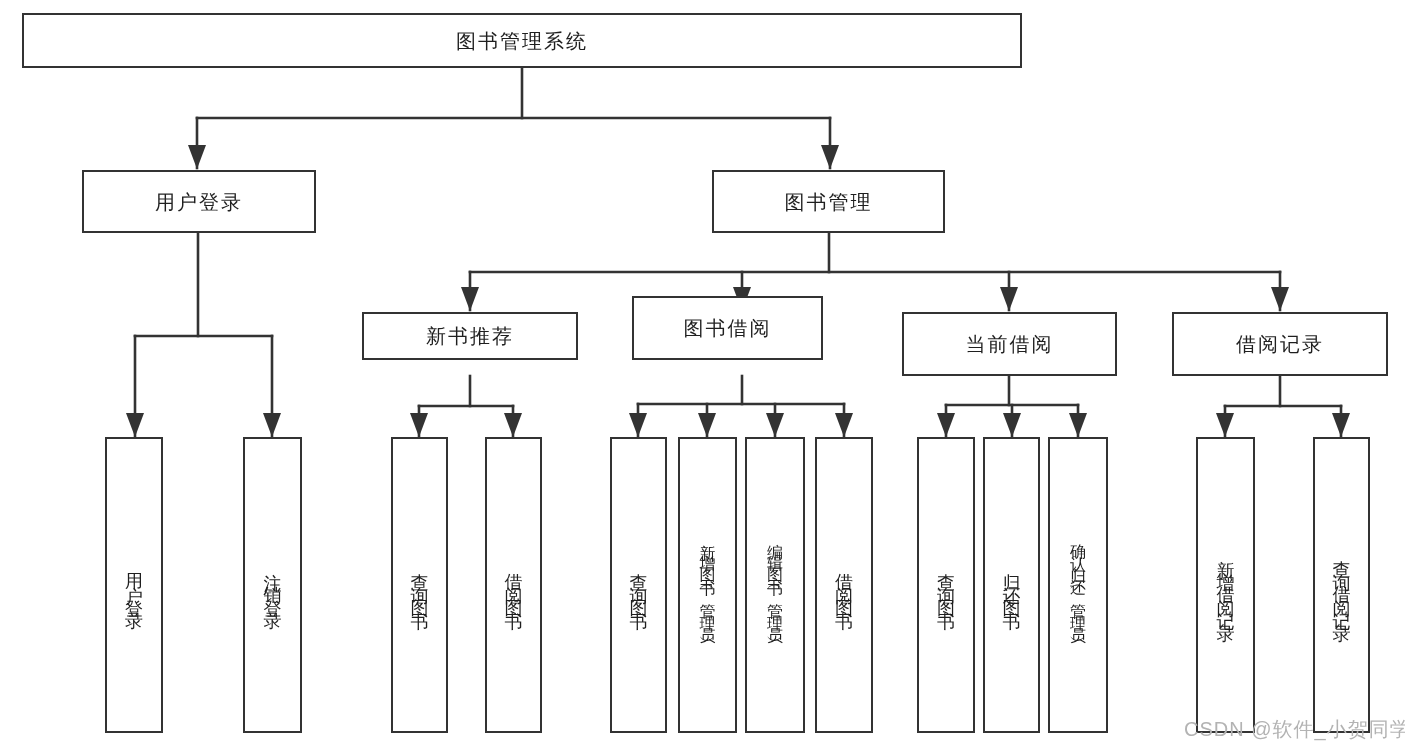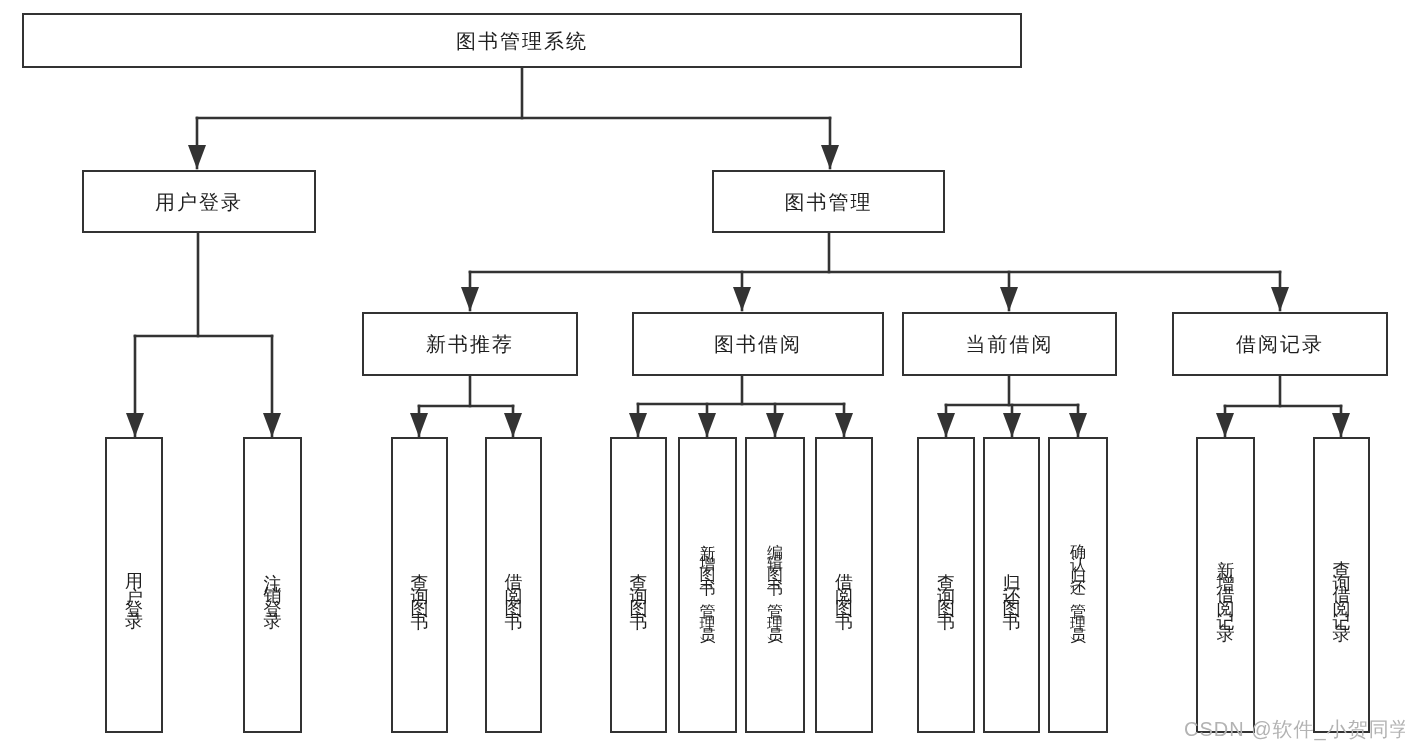--- a/index.html
+++ b/index.html
@@ -127,24 +127,24 @@
     <span>图书管理系统</span>
   </div>
 
   <div class="node hbox" style="left:82px;top:170px;width:234px;height:63px">
     <span>用户登录</span>
   </div>
   <div class="node hbox" style="left:712px;top:170px;width:233px;height:63px">
     <span>图书管理</span>
   </div>
 
-  <div class="node hbox" style="left:362px;top:312px;width:216px;height:64px">
+  <div class="node hbox" style="left:362px;top:312px;width:216px;height:48px">
     <span>新书推荐</span>
   </div>
-  <div class="node hbox" style="left:632px;top:312px;width:252px;height:64px">
+  <div class="node hbox" style="left:632px;top:296px;width:191px;height:64px">
     <span>图书借阅</span>
   </div>
   <div class="node hbox" style="left:1172px;top:312px;width:216px;height:64px">
     <span>借阅记录</span>
   </div>
   <div class="node hbox" style="left:902px;top:312px;width:215px;height:64px">
     <span>当前借阅</span>
   </div>
 
   <div class="node leaf" style="left:105px;width:58px">

